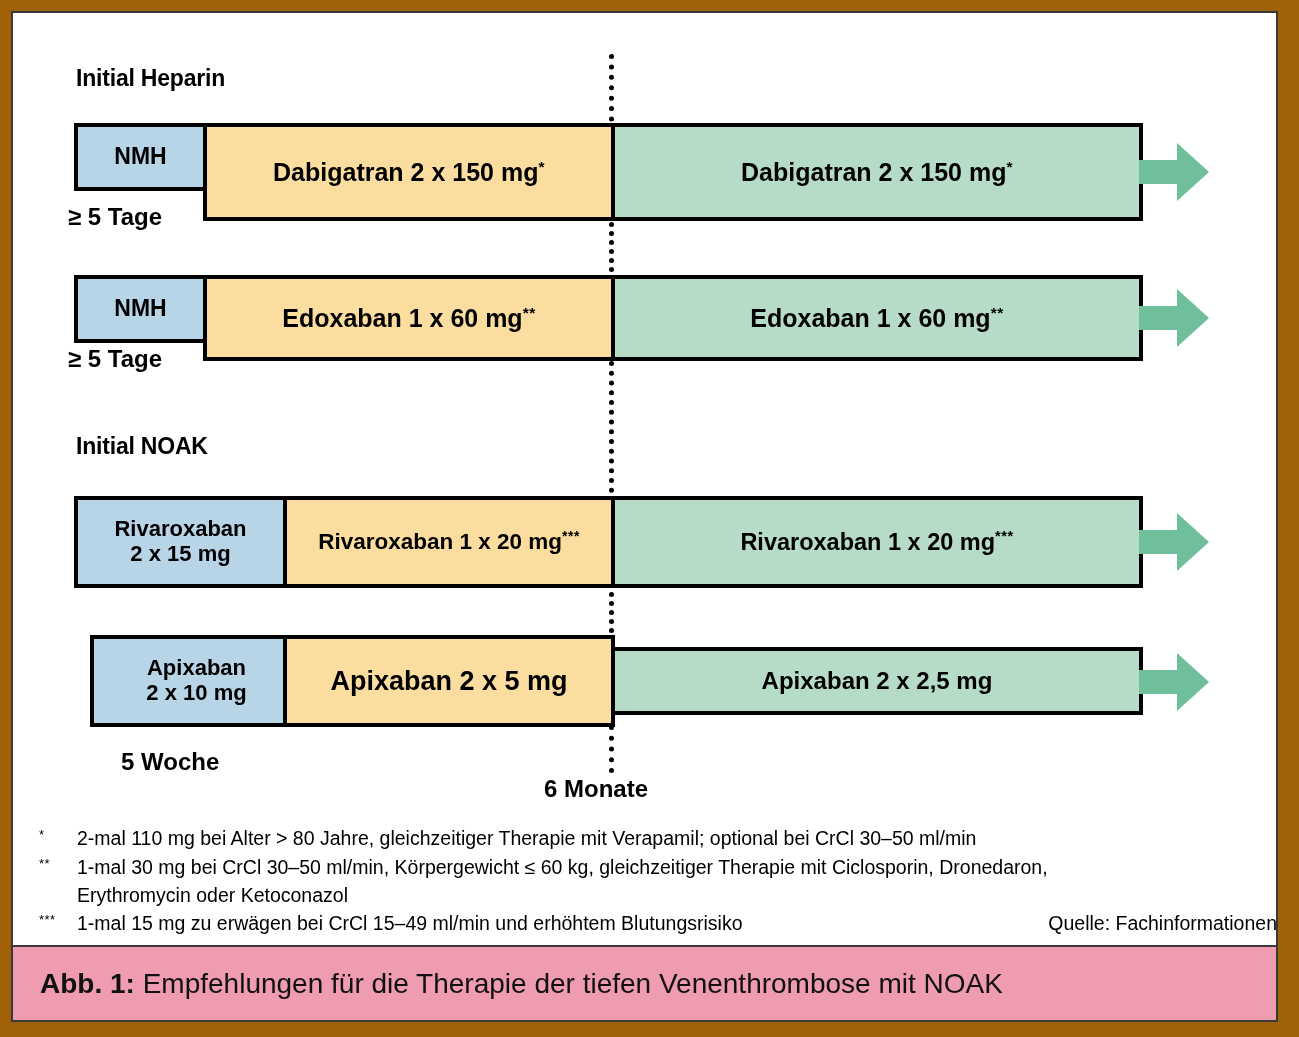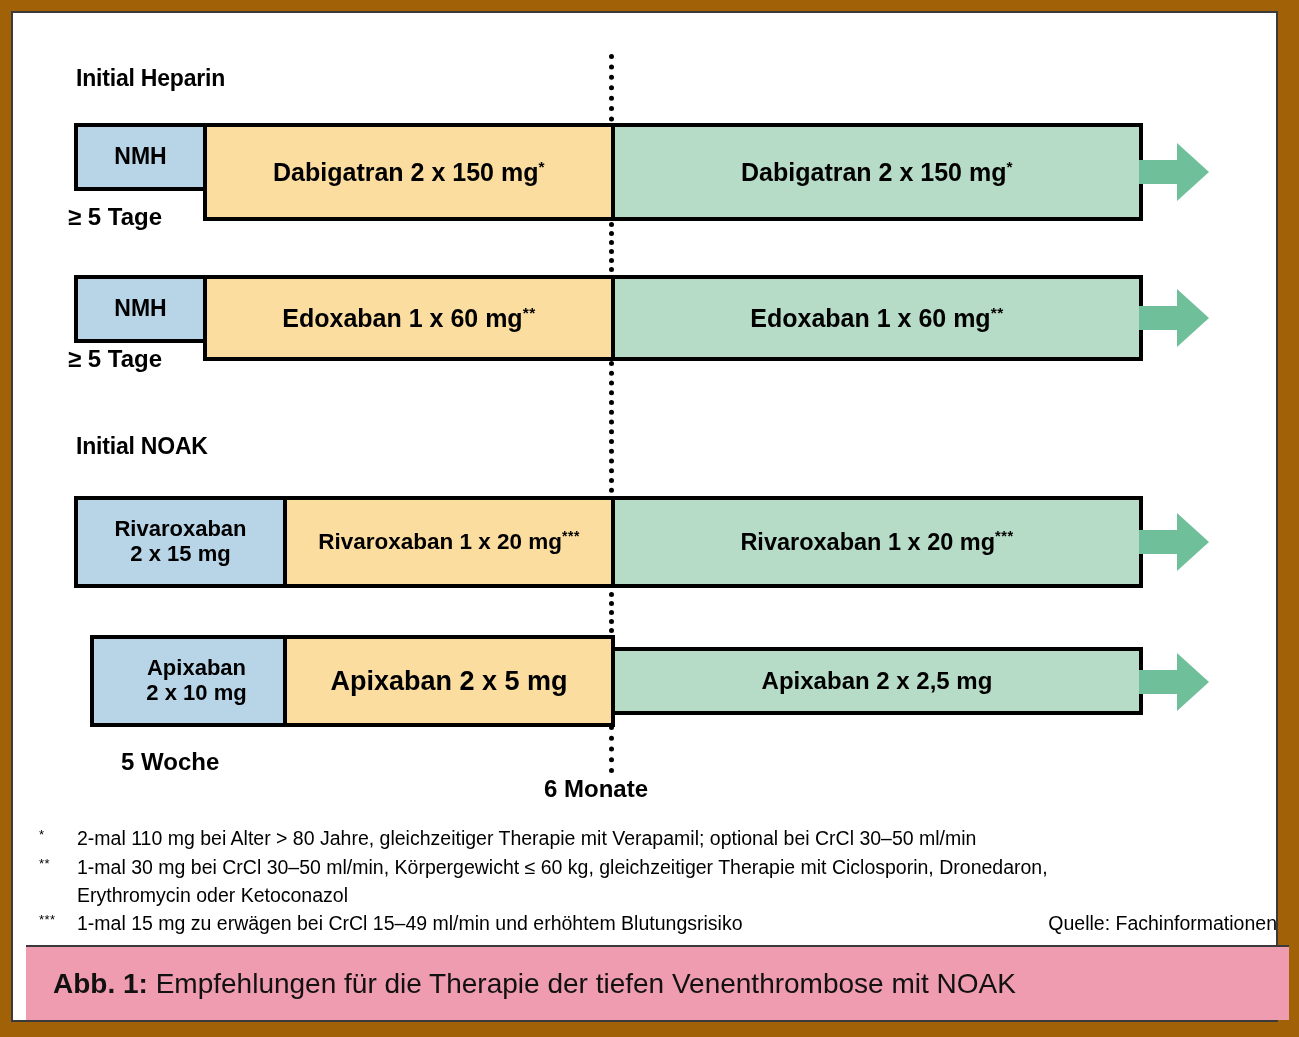--- a/index.html
+++ b/index.html
@@ -109,21 +109,21 @@
     justify-content: space-between;
     align-items: baseline;
   }
   .source-text {
     padding-right: 2px;
     white-space: nowrap;
   }
   
   .caption-bar {
     position: absolute;
-    left: 26px;
+    left: 13px;
     top: 945px;
     width: 1263px;
     height: 75px;
     background: #ef9bb0;
     border-top: 2px solid #3a3a3a;
     box-sizing: border-box;
     display: flex;
     align-items: center;
   }
   .caption-text {

